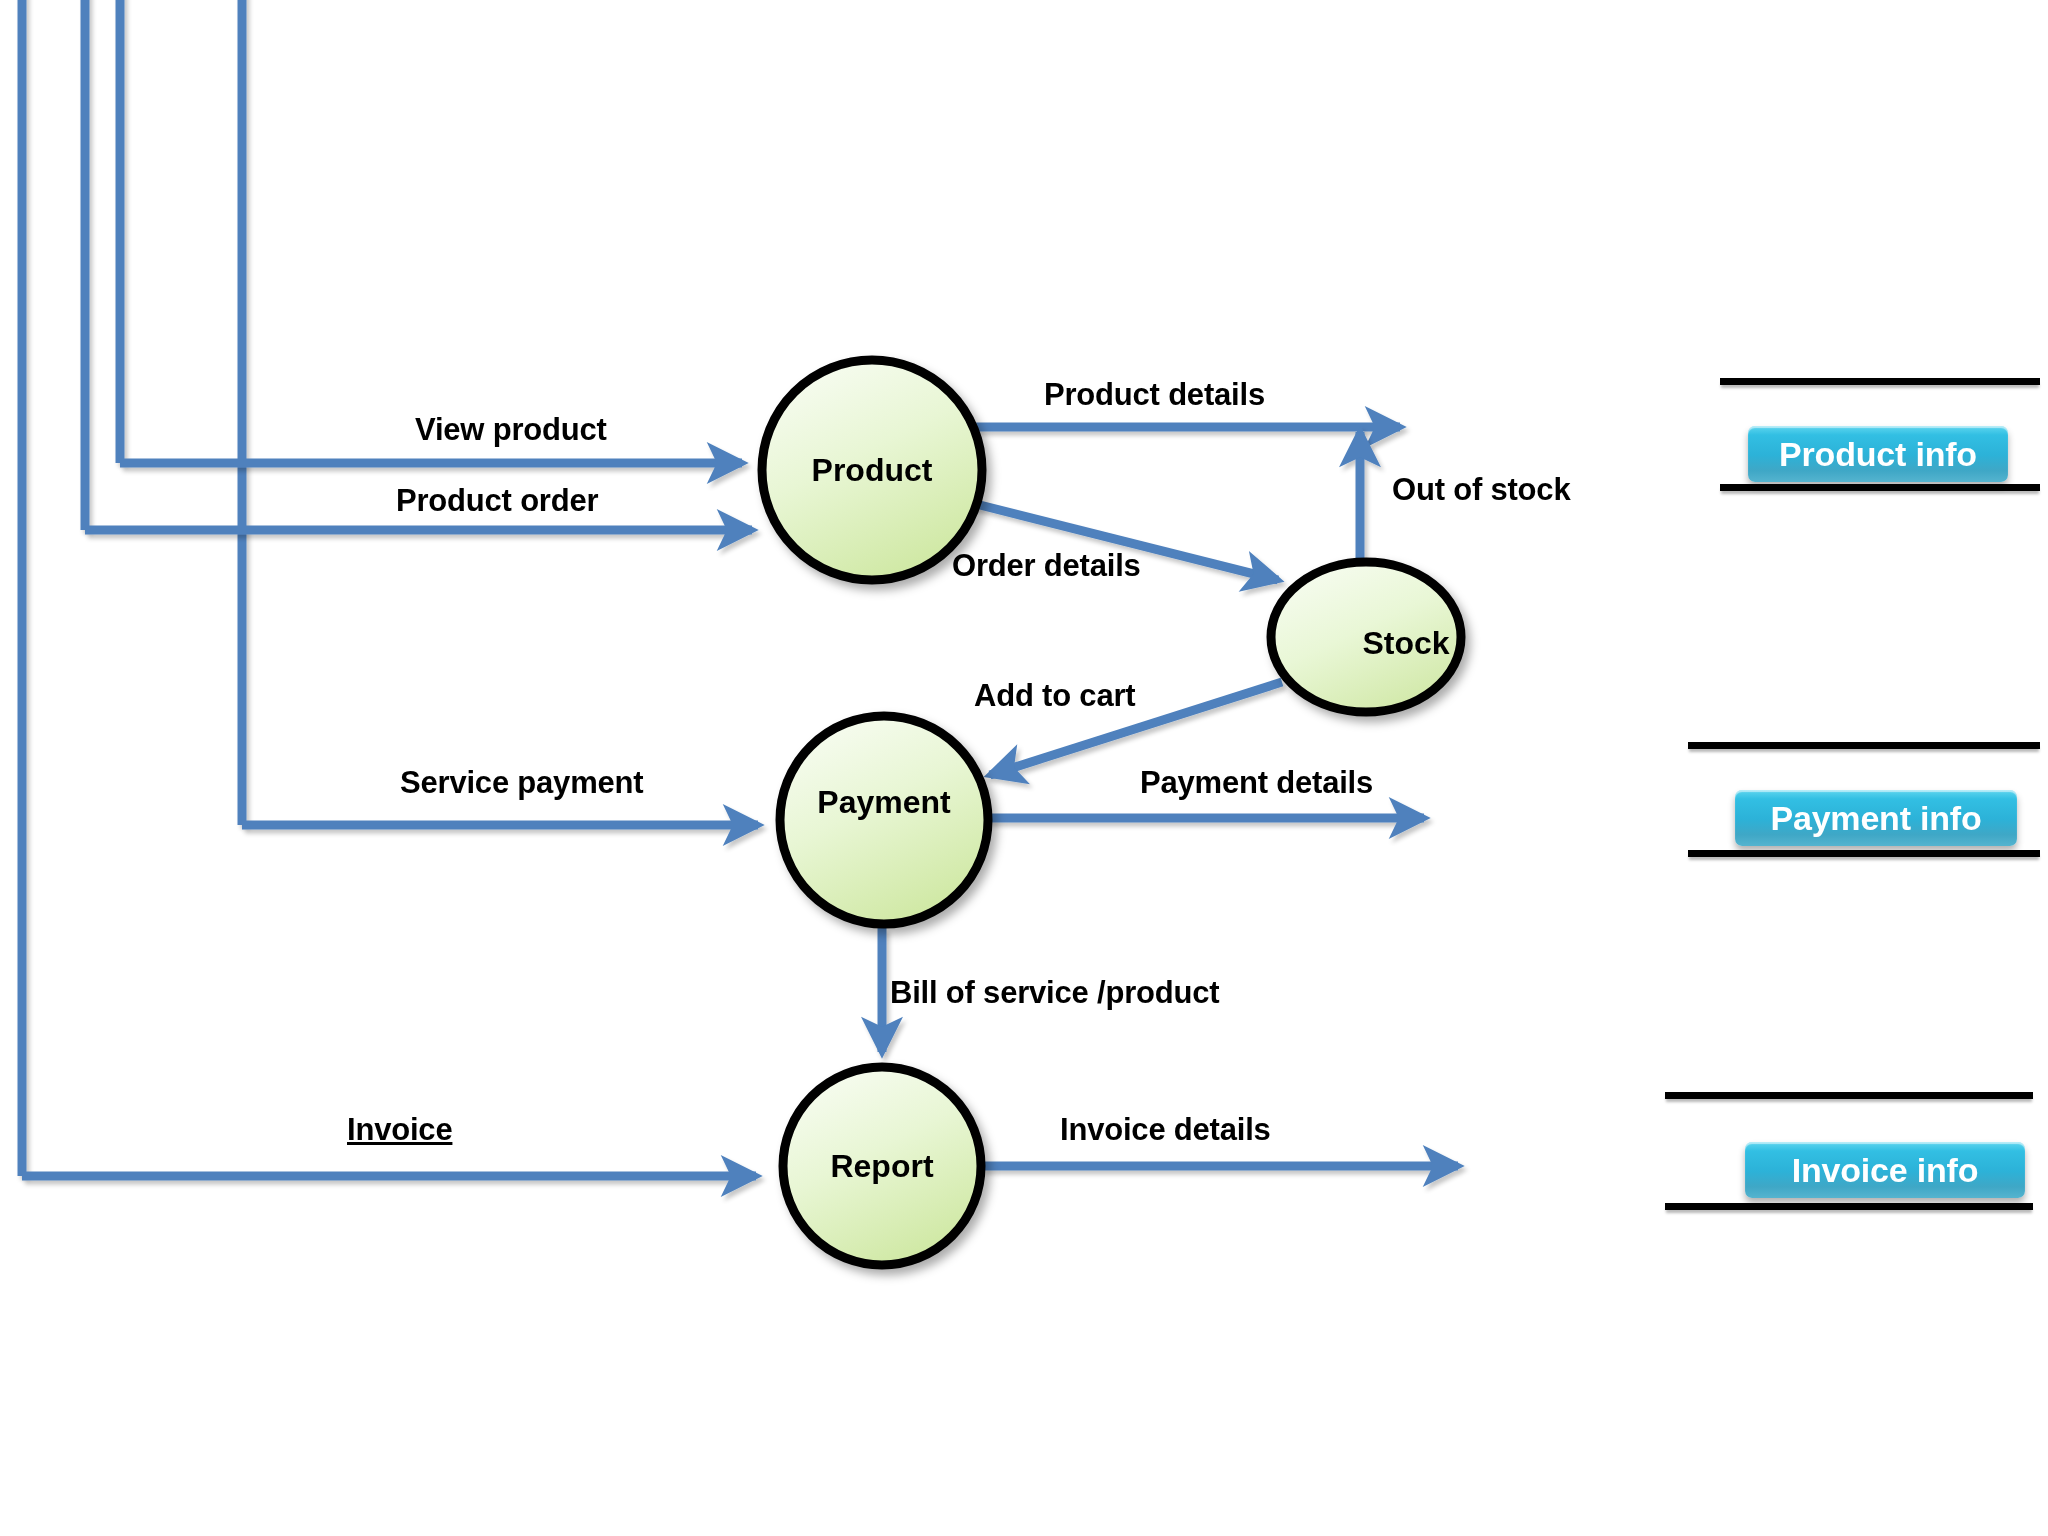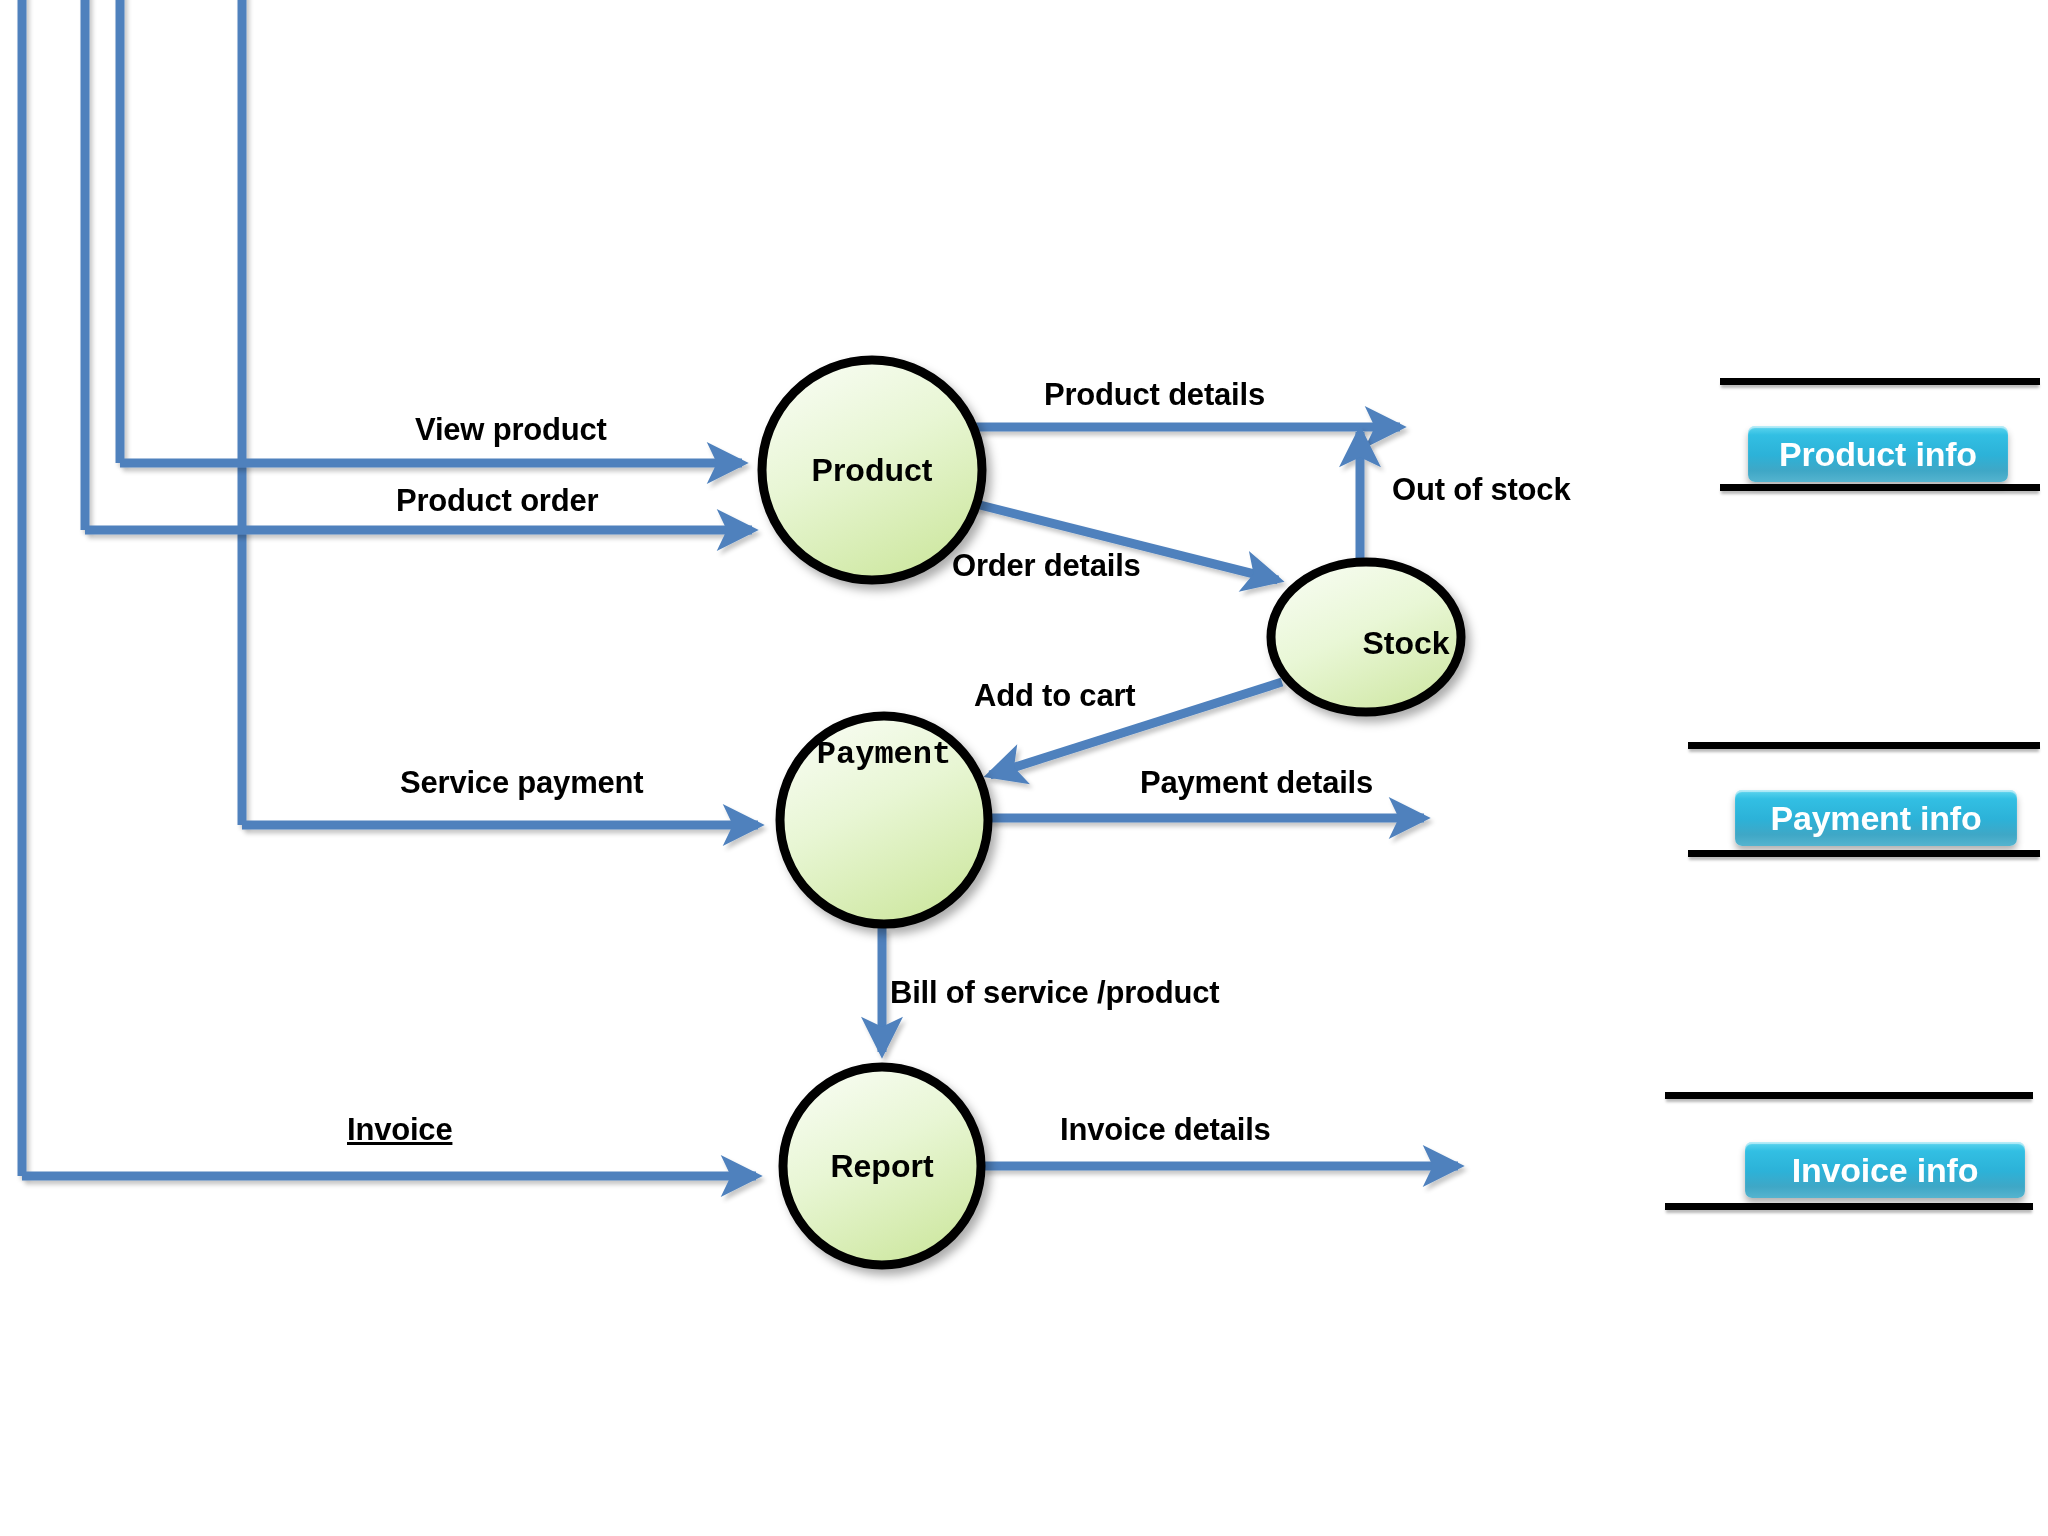--- a/index.html
+++ b/index.html
@@ -139,21 +139,21 @@
     <g>
       <circle cx="872" cy="470" r="110" fill="url(#procGrad)" stroke="#000000" stroke-width="9" filter="url(#softShadow)"></circle>
       <ellipse cx="1366" cy="637" rx="95" ry="75" fill="url(#stockGrad)" stroke="#000000" stroke-width="9" filter="url(#softShadow)"></ellipse>
       <circle cx="884" cy="820" r="104" fill="url(#procGrad)" stroke="#000000" stroke-width="9" filter="url(#softShadow)"></circle>
       <circle cx="882" cy="1166" r="99" fill="url(#procGrad)" stroke="#000000" stroke-width="9" filter="url(#softShadow)"></circle>
     </g>
   </svg>
 
   <div class="process-label" style="left:872px; top:470px;">Product</div>
   <div class="process-label" style="left:1366px; top:643px;margin-left:40px;">Stock</div>
-  <div class="process-label" style="left:884px; top:754px;font-family:Liberation Mono, monospace;">Payment</div>
+  <div class="process-label" style="left:884px; top:802px;">Payment</div>
   <div class="process-label" style="left:882px; top:1166px;">Report</div>
 
   <div class="flow-label" style="left:415px; top:412px;">View product</div>
   <div class="flow-label" style="left:396px; top:483px;">Product order</div>
   <div class="flow-label" style="left:1044px; top:377px;">Product details</div>
   <div class="flow-label" style="left:952px; top:548px;">Order details</div>
   <div class="flow-label" style="left:1392px; top:472px;">Out of stock</div>
   <div class="flow-label" style="left:974px; top:678px;">Add to cart</div>
   <div class="flow-label" style="left:400px; top:765px;">Service payment</div>
   <div class="flow-label" style="left:1140px; top:765px;">Payment details</div>

